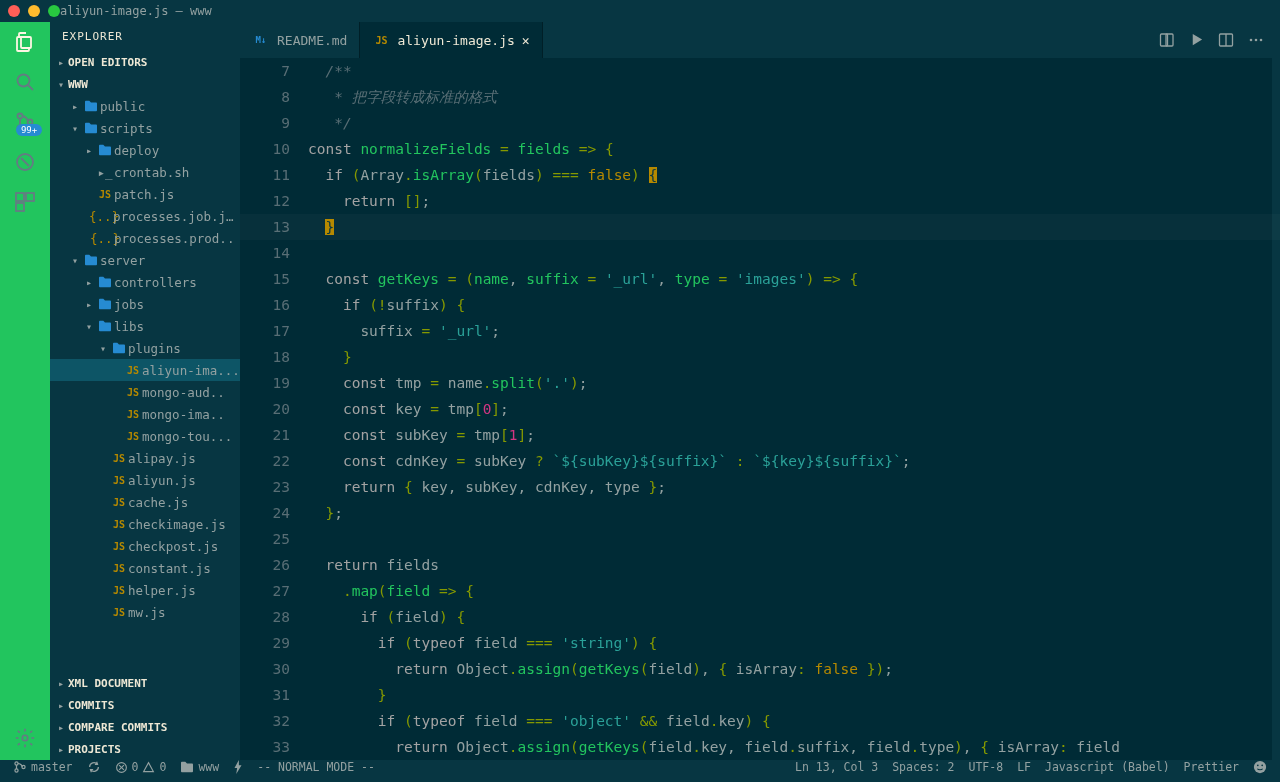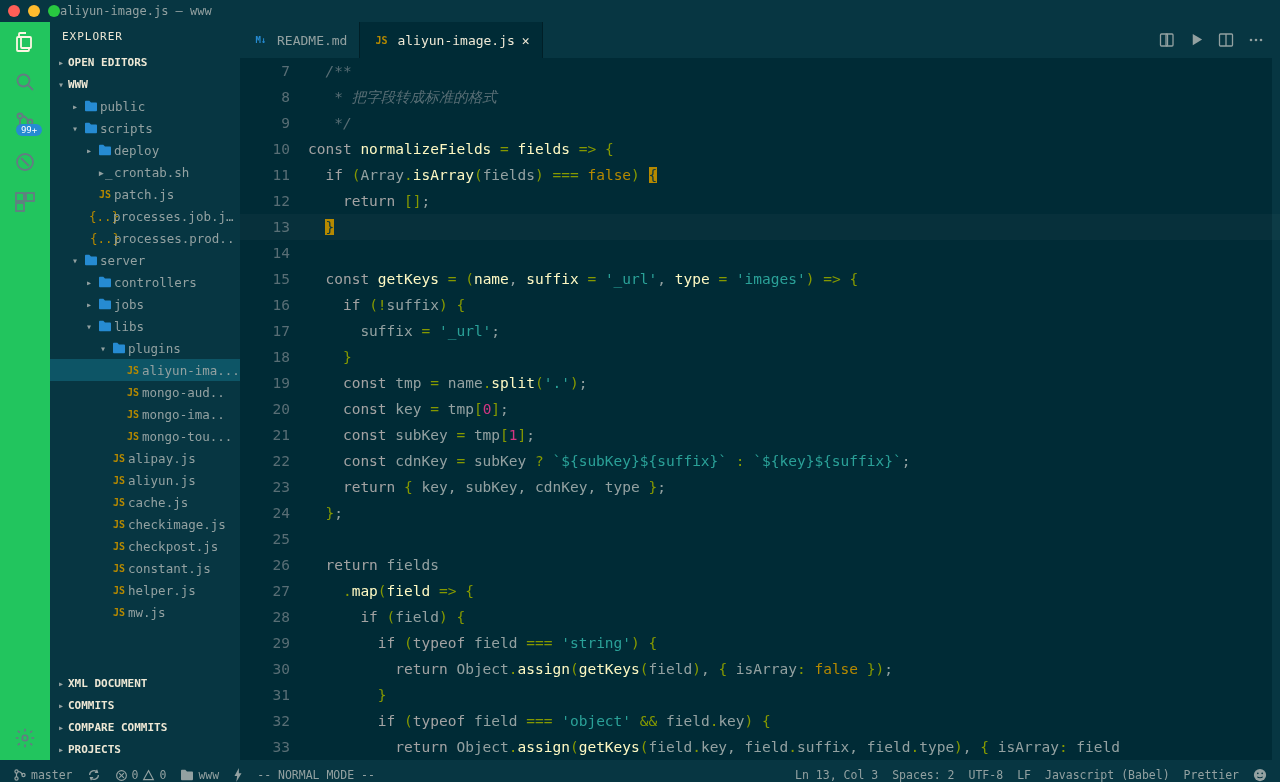--- a/index.html
+++ b/index.html
@@ -30,30 +30,30 @@
 .tab{display:flex;align-items:center;height:36px;padding:0 12px;gap:7px;cursor:pointer;color:#93a1a1;border-right:1px solid #001f27;}
 .tab.active{background:#002b36;color:#eee8d5;}
 .tabs-spacer{flex:1;}
 .tabs-actions{display:flex;gap:14px;padding-right:16px;color:#93a1a1;}
 .editor{flex:1;display:flex;overflow:hidden;font-size:14.5px;line-height:26px;position:relative;}
 .gutter{width:68px;text-align:right;color:#586e75;padding-right:18px;user-select:none;}
 .code{flex:1;white-space:pre;position:relative;}
 .code-row{height:26px;}
 .cursor-line{position:absolute;left:0;right:0;height:26px;background:rgba(131,148,150,0.05);}
 .k-keyword{color:#a3a3a3;}
-.k-func{color:#fef9c3;}
+.k-func{color:#22c55e;}
 .k-string{color:#2aa198;}
 .k-num{color:#d33682;}
 .k-comment{color:#586e75;font-style:italic;}
 .k-op{color:#859900;}
 .k-const{color:#b58900;}
 .k-brace-red{color:#dc322f;}
 .k-hl{background:#b58900;color:#073642;}
 .mmap{width:8px;background:#073642;}
-.statusbar{height:22px;background:#073642;display:flex;align-items:flex-end;color:#93a1a1;font-size:11.5px;padding:0 6px;}
+.statusbar{height:22px;background:#073642;display:flex;align-items:flex-start;color:#93a1a1;font-size:11.5px;padding:0 6px;}
 .statusbar .sitem{padding:0 7px;cursor:pointer;display:flex;align-items:center;gap:4px;}
 .statusbar .spacer{flex:1;}
 .jsbadge{color:#b58900;font-weight:700;font-size:10px;}
 .shbadge{color:#93a1a1;}
 .jsonbadge{color:#b58900;}
 svg{display:block;}
 </style>
 </head>
 <body>
 

